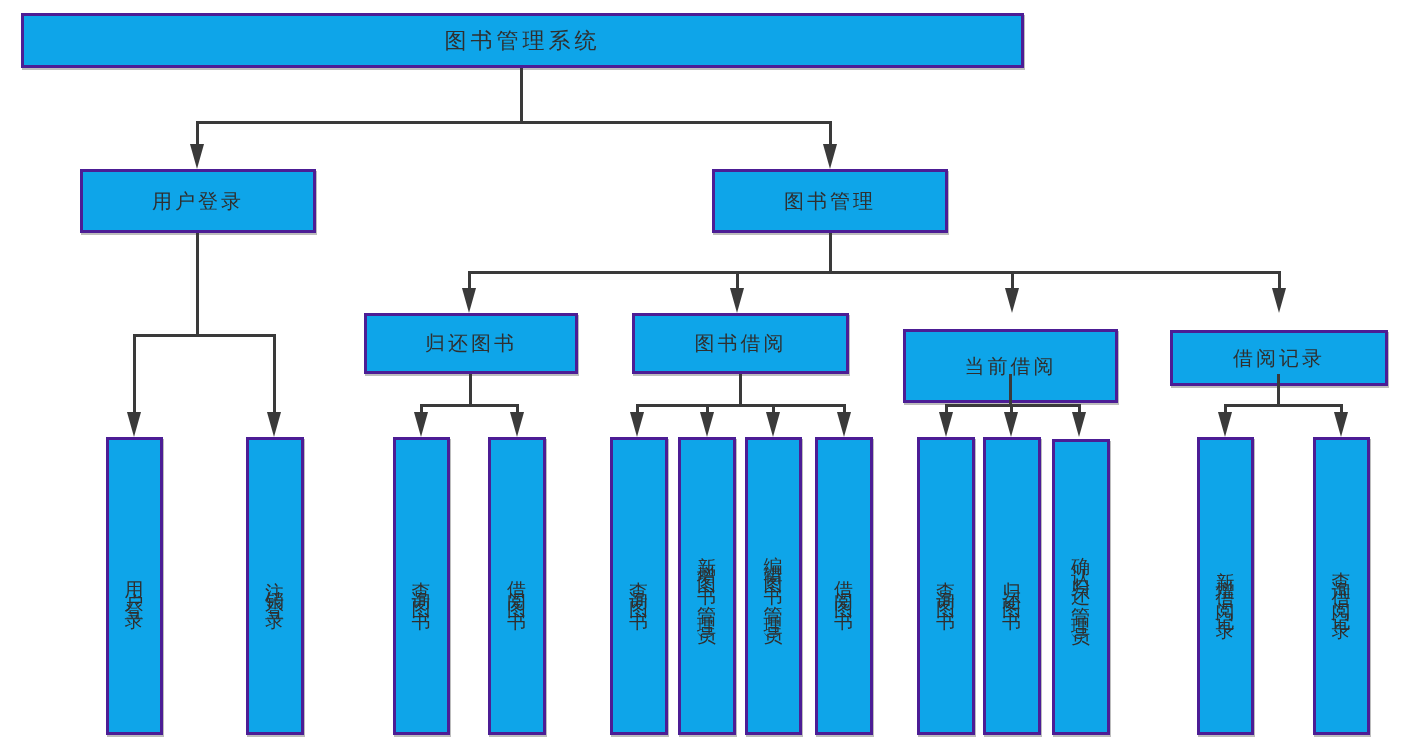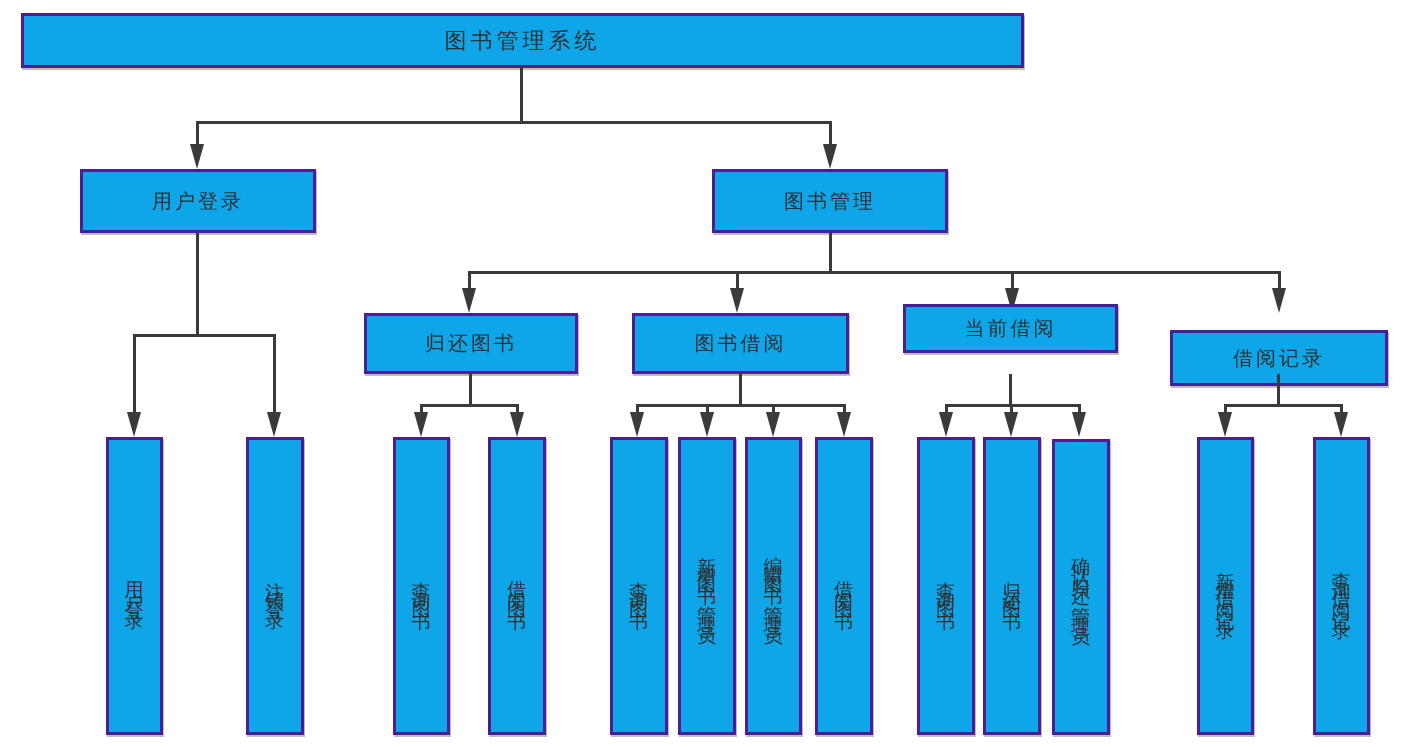--- a/index.html
+++ b/index.html
@@ -67,21 +67,21 @@
   <div class="ah" style="left:462px;top:288px"></div>
   <div class="l vl" style="left:736px;top:271px;height:22px"></div>
   <div class="ah" style="left:730px;top:288px"></div>
   <div class="l vl" style="left:1011px;top:271px;height:22px"></div>
   <div class="ah" style="left:1005px;top:288px"></div>
   <div class="l vl" style="left:1278px;top:271px;height:22px"></div>
   <div class="ah" style="left:1272px;top:288px"></div>
 
   <div class="node hbox" style="left:364px;top:313px;width:214px;height:61px">归还图书</div>
   <div class="node hbox" style="left:632px;top:313px;width:217px;height:61px">图书借阅</div>
-  <div class="node hbox" style="left:903px;top:304px;width:215px;height:49px">当前借阅</div>
+  <div class="node hbox" style="left:903px;top:329px;width:215px;height:74px">当前借阅</div>
   <div class="node hbox" style="left:1170px;top:330px;width:218px;height:56px">借阅记录</div>
 
   <div class="l vl" style="left:469px;top:374px;height:33px"></div>
   <div class="l hl" style="left:420px;top:404px;width:99px"></div>
   <div class="l vl" style="left:420px;top:404px;height:10px"></div>
   <div class="ah" style="left:414px;top:412px"></div>
   <div class="l vl" style="left:516px;top:404px;height:10px"></div>
   <div class="ah" style="left:510px;top:412px"></div>
 
   <div class="l vl" style="left:739px;top:374px;height:33px"></div>

